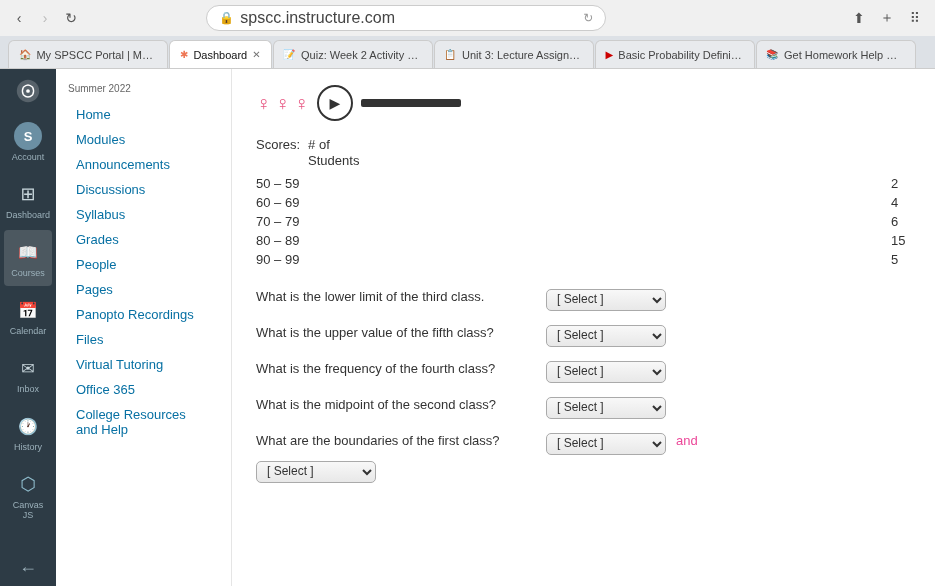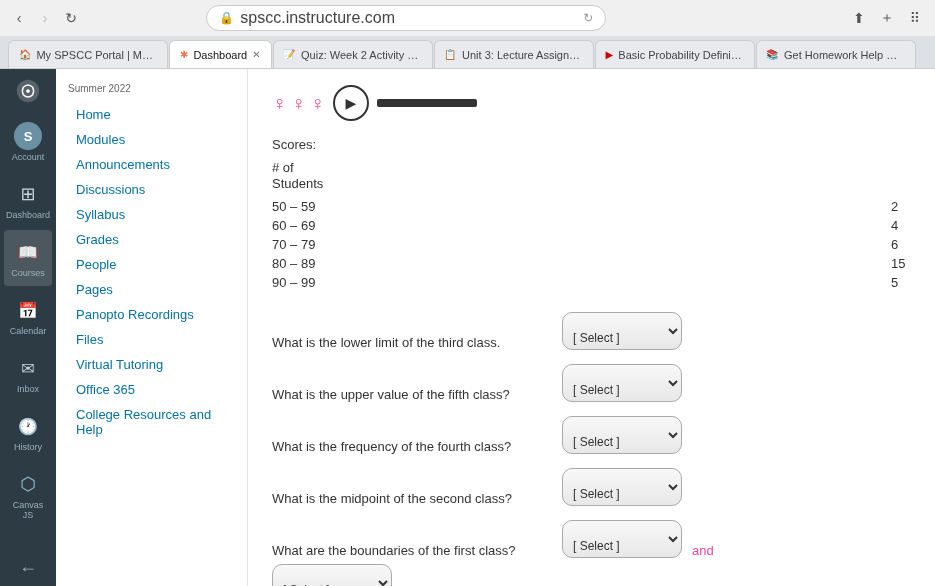--- a/index.html
+++ b/index.html
@@ -135,21 +135,21 @@
       align-items: center;
       justify-content: center;
       padding: 10px;
       color: #9bb0ba;
       cursor: pointer;
       font-size: 18px;
     }
 
     
     .course-sidebar {
-      width: 192px;
+      width: 176px;
       background: white;
       border-right: 1px solid #e5e5e5;
       padding: 10px 0;
       flex-shrink: 0;
       overflow-y: auto;
     }
     .course-term {
       font-size: 10px;
       color: #666;
       padding: 4px 12px 8px;
@@ -209,37 +209,37 @@
       gap: 30px;
       padding: 2px 0;
       justify-content: space-between;
     }
     .score-range { font-size: 13px; color: #333; min-width: 55px; }
     .score-count { font-size: 13px; color: #333; min-width: 20px; }
 
     
     .question-row {
       display: flex;
-      align-items: flex-end;
+      align-items: flex-start;
       gap: 10px;
       margin-bottom: 14px;
       flex-wrap: wrap;
     }
     .question-text {
       font-size: 13px;
       color: #333;
       min-width: 280px;
     }
     .select-dropdown {
       appearance: auto;
       -webkit-appearance: auto;
       border: 1px solid #aaa;
       background: linear-gradient(to bottom, #f8f8f8, #e8e8e8);
-      border-radius: 10px;
-      padding: 17px 20px 3px 6px;
+      border-radius: 5px;
+      padding: 1px 20px 3px 6px;
       font-size: 12px;
       color: #333;
       cursor: pointer;
       min-width: 120px;
     }
     .question-connector {
       font-size: 13px;
       color: #ec4899;
     }
   </style>
@@ -366,21 +366,21 @@
           <span class="stick-figure">♀</span>
         </div>
         <div class="play-btn">▶</div>
         <div style="display:flex; flex-direction:column; gap:4px;">
           <div class="progress-bar"></div>
         </div>
       </div>
     </div>
 
     <div class="scores-section">
-      <div style="display:flex; gap:8px; margin-bottom:6px;flex-direction:column;">
+      <div style="display:flex; gap:8px; margin-bottom:6px;">
         <span style="font-size:13px; color:#333;">Scores:</span>
         <span style="font-size:13px; color:#333; line-height:1.2;"># of<br>Students</span>
       </div>
       <div class="score-row">
         <span class="score-range">50 – 59</span>
         <span class="score-count">2</span>
       </div>
       <div class="score-row">
         <span class="score-range">60 – 69</span>
         <span class="score-count">4</span>

